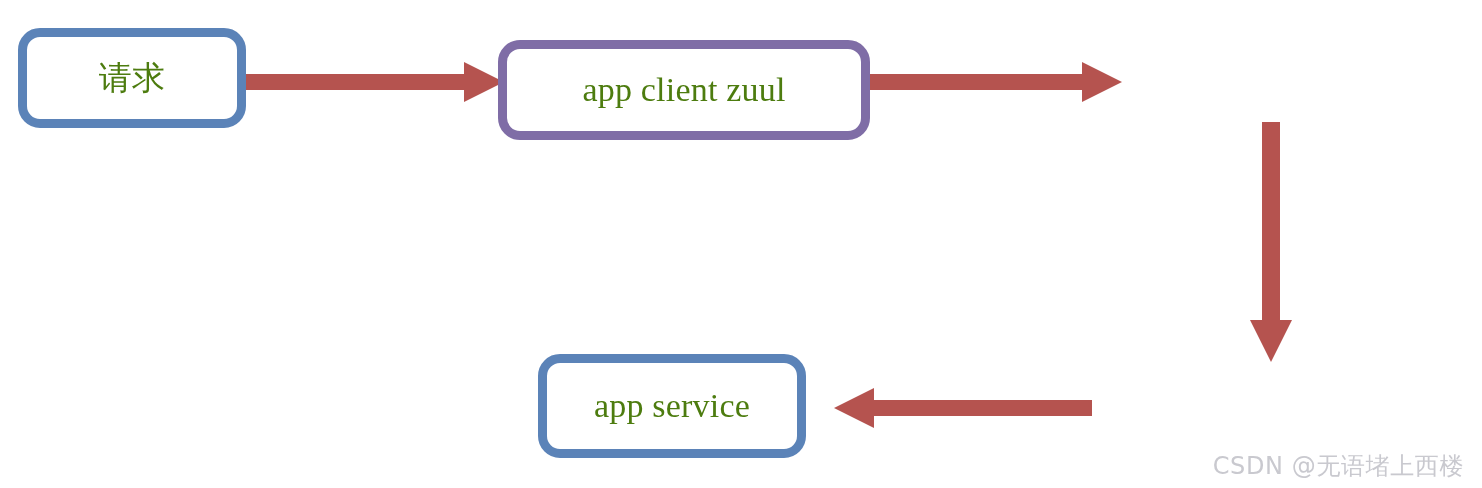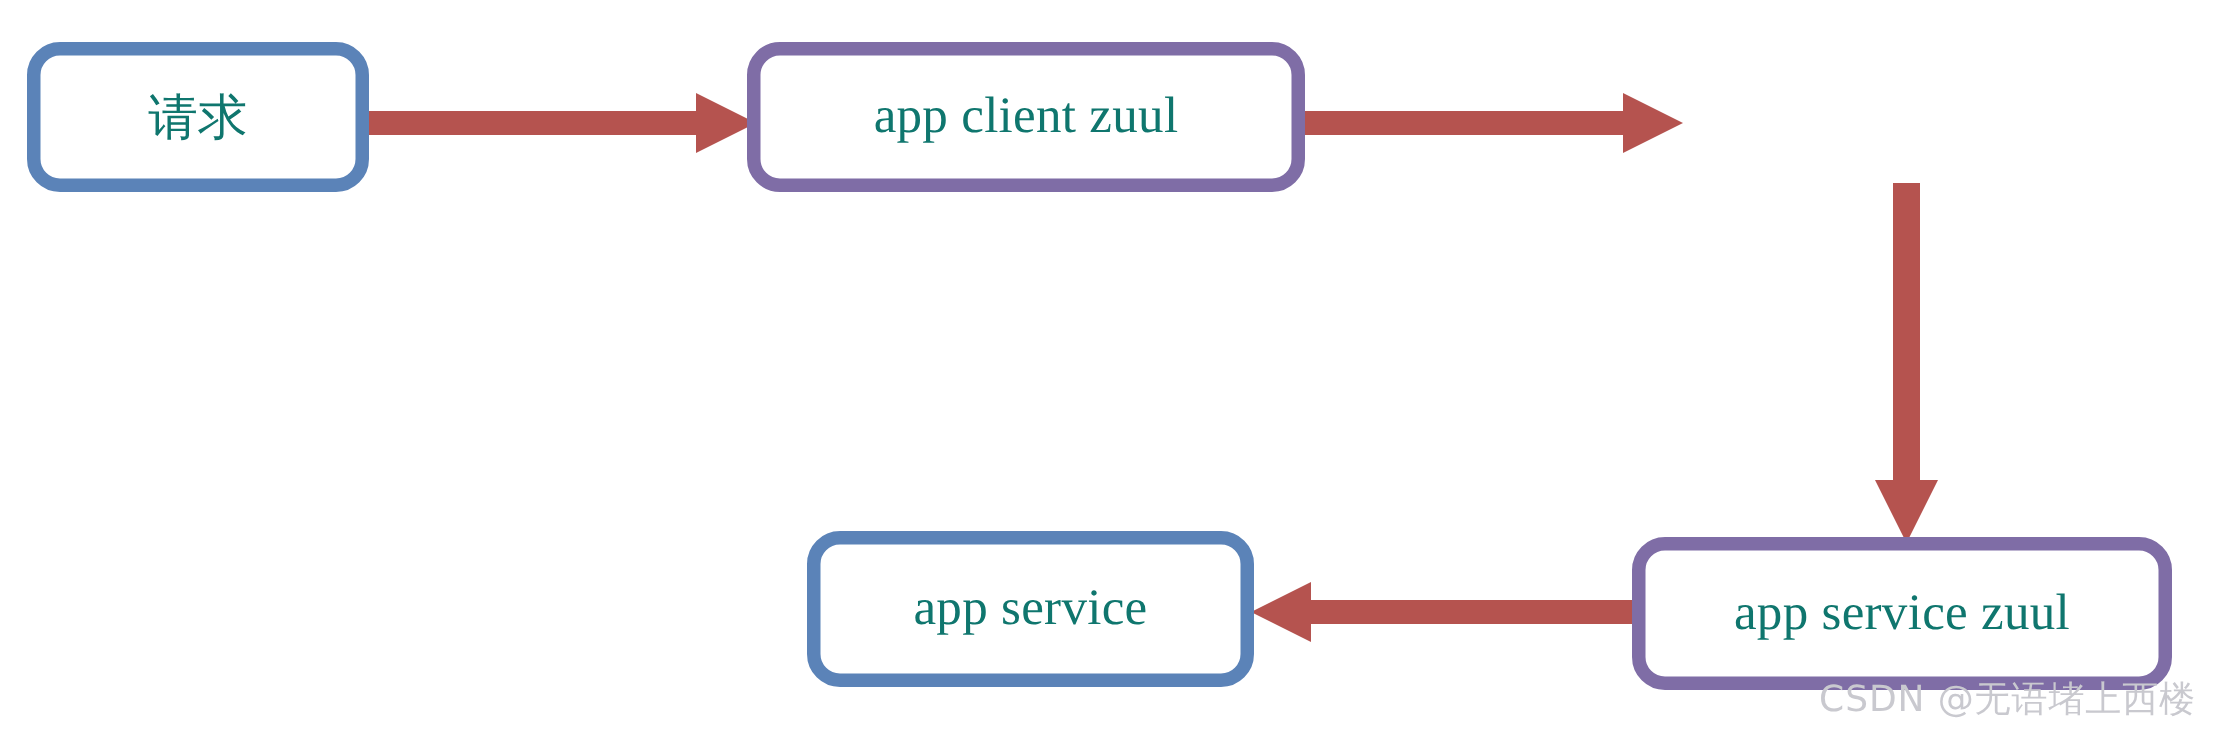--- a/index.html
+++ b/index.html
@@ -23,25 +23,25 @@
     background: #ffffff;
     border-style: solid;
     border-width: 9px;
     border-radius: 22px;
     display: flex;
     align-items: center;
     justify-content: center;
     z-index: 3;
   }
   .node-blue { border-color: #5b83b8; }
-  .node-purple { border-color: #7f6da6; }
+  .node-purple { border-color: #7f6da6; margin-top: 12px; }
   .node-label {
     font-family: "Liberation Serif", "DejaVu Serif", serif;
     font-size: 34px;
-    color: #0f766e;
+    color: #4d7c0f;
     line-height: 1.1;
     white-space: nowrap;
     letter-spacing: 0.2px;
   }
   .node-label.cjk {
     font-family: "DejaVu Sans", "Liberation Sans", sans-serif;
     font-size: 33px;
   }
   .arrow-svg {
     position: absolute;
@@ -83,23 +83,20 @@
 
   <div class="node node-blue" style="left:18px; top:28px; width:228px; height:100px;">
     <span class="node-label cjk">请求</span>
   </div>
 
   <div class="node node-purple" style="left:498px; top:28px; width:372px; height:100px;">
     <span class="node-label">app client zuul</span>
   </div>
 
 
-  <div class="node node-purple" style="left:1088px; top:358px; width:360px; height:102px;">
-    <span class="node-label">app service zuul</span>
-  </div>
 
-  <div class="node node-blue" style="left:538px; top:354px; width:298px; height:104px;">
+  <div class="node node-blue" style="left:538px; top:354px; width:268px; height:104px;">
     <span class="node-label">app service</span>
   </div>
 
   <div class="watermark">CSDN @无语堵上西楼</div>
 
 </div>
 
 </body></html>

